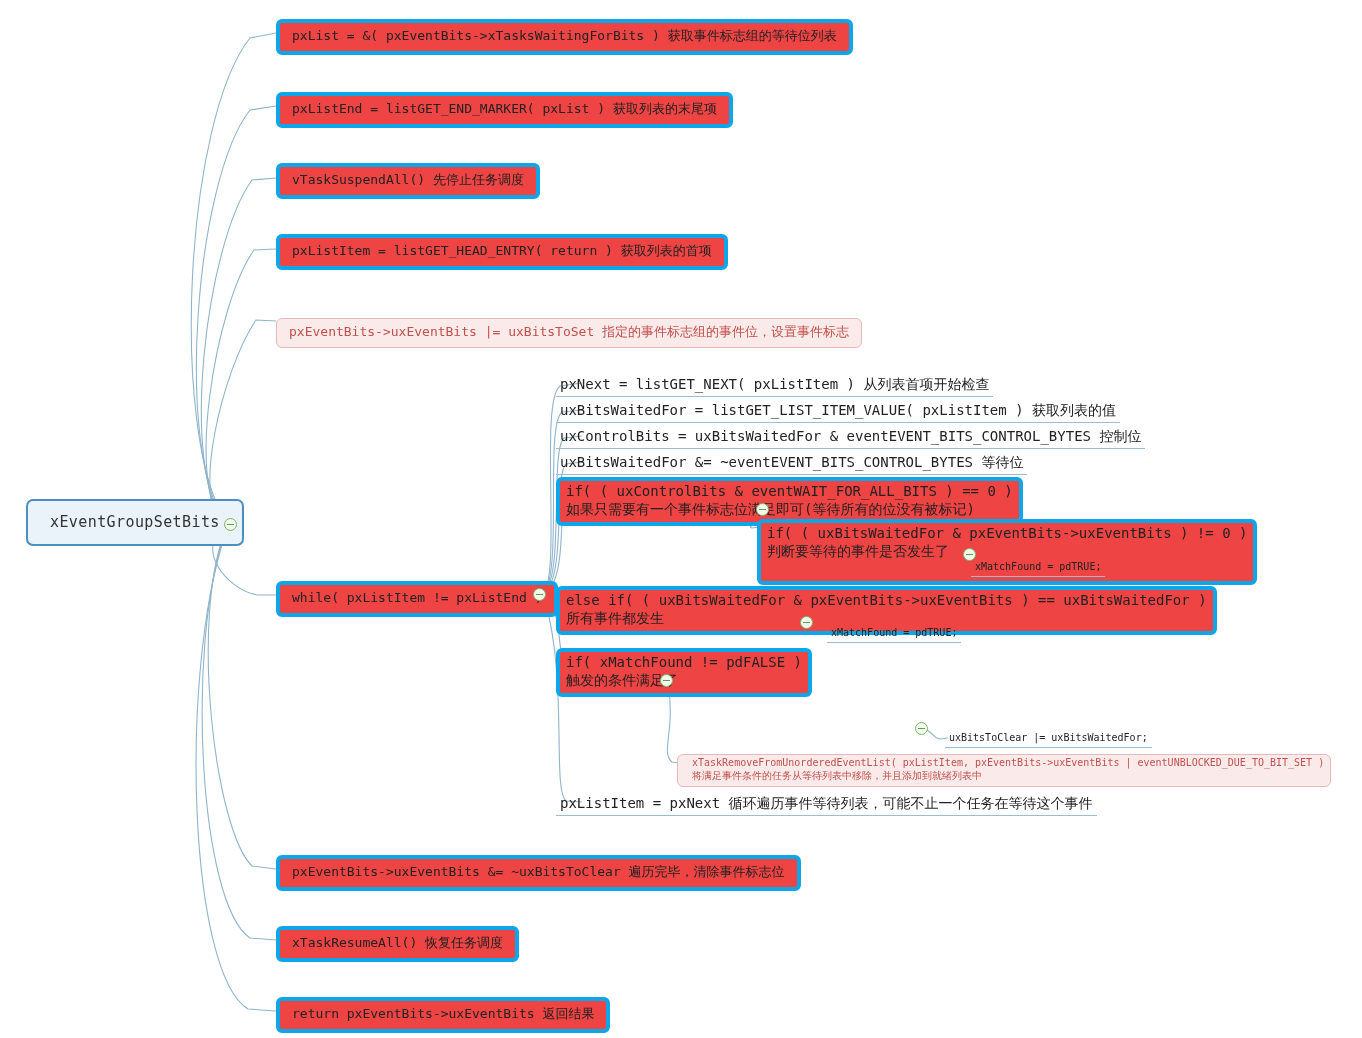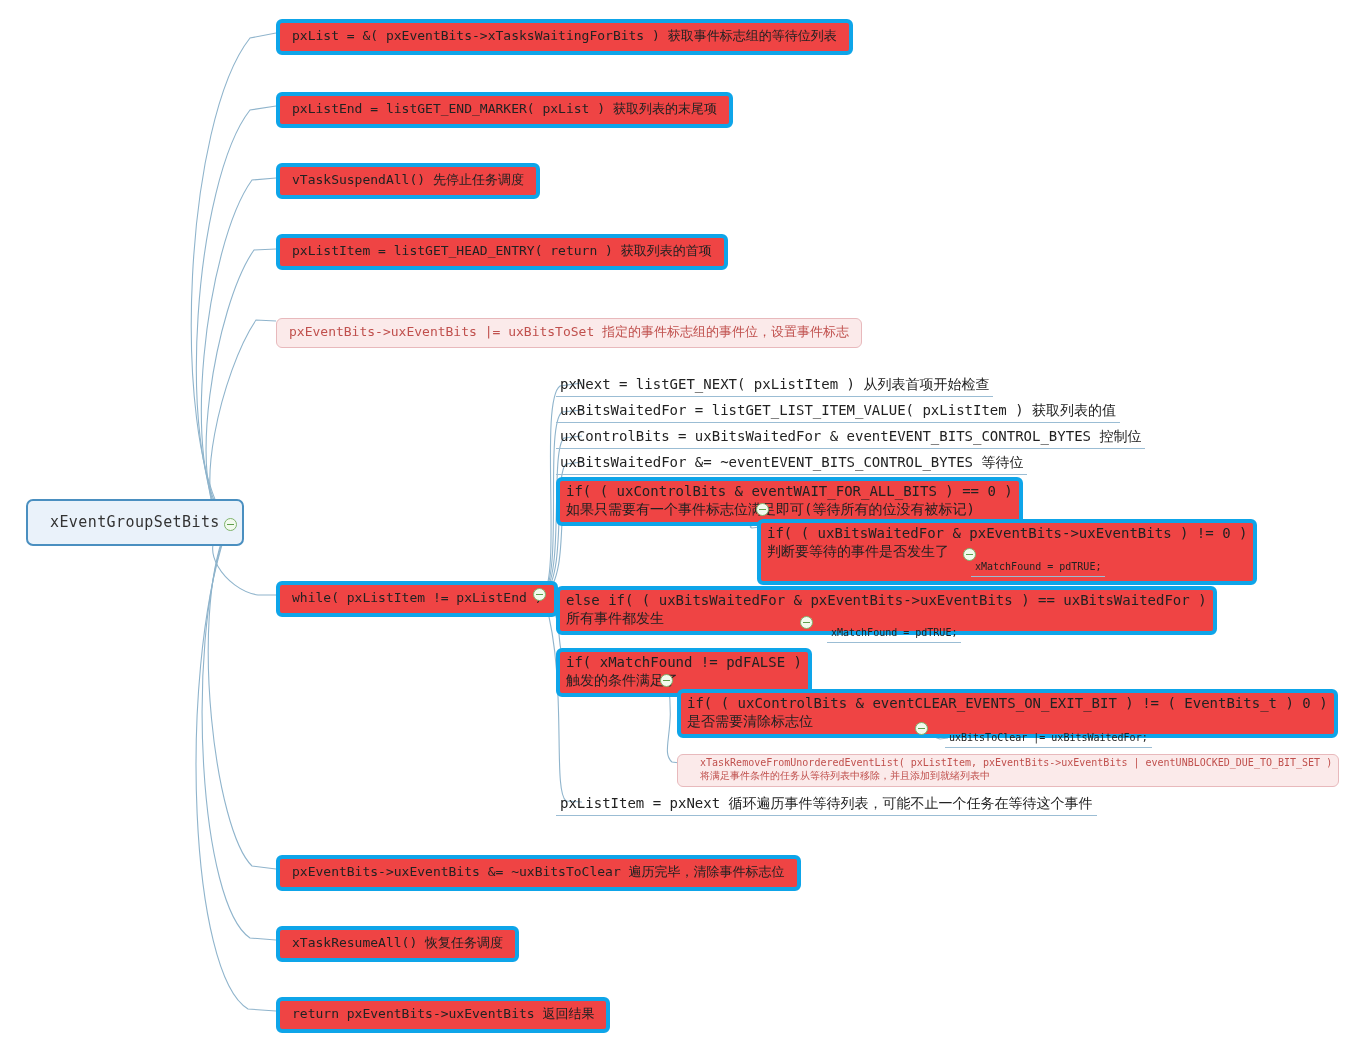--- a/index.html
+++ b/index.html
@@ -200,28 +200,24 @@
   <div class="toggle" style="left:963px;top:548px;"></div>
 
   <div class="node line fs10" style="left:971px;top:560px;">
     <span class="l1">xMatchFound = pdTRUE;</span>
   </div>
 
   <div class="node line fs10" style="left:827px;top:626px;">
     <span class="l1">xMatchFound = pdTRUE;</span>
   </div>
 
-  <div class="node box fs11" style="left:677px;top:689px;padding:2px 6px 3px 6px;">
-    <span class="l1">if( ( uxControlBits &amp; eventCLEAR_EVENTS_ON_EXIT_BIT ) != ( EventBits_t ) 0 )</span>
-    <span class="l2">是否需要清除标志位</span>
-  </div>
   <div class="toggle" style="left:915px;top:722px;"></div>
 
   <div class="node line fs10" style="left:945px;top:731px;">
     <span class="l1">uxBitsToClear |= uxBitsWaitedFor;</span>
   </div>
 
-  <div class="node box pink fs10" style="left:677px;top:754px;padding:2px 6px 3px 22px;">
+  <div class="node box pink fs10" style="left:677px;top:754px;padding:2px 6px 3px 14px;">
     <span class="l1">xTaskRemoveFromUnorderedEventList( pxListItem, pxEventBits-&gt;uxEventBits | eventUNBLOCKED_DUE_TO_BIT_SET )</span>
     <span class="l2">将满足事件条件的任务从等待列表中移除，并且添加到就绪列表中</span>
   </div>
 
 </div>
 
 </body></html>

